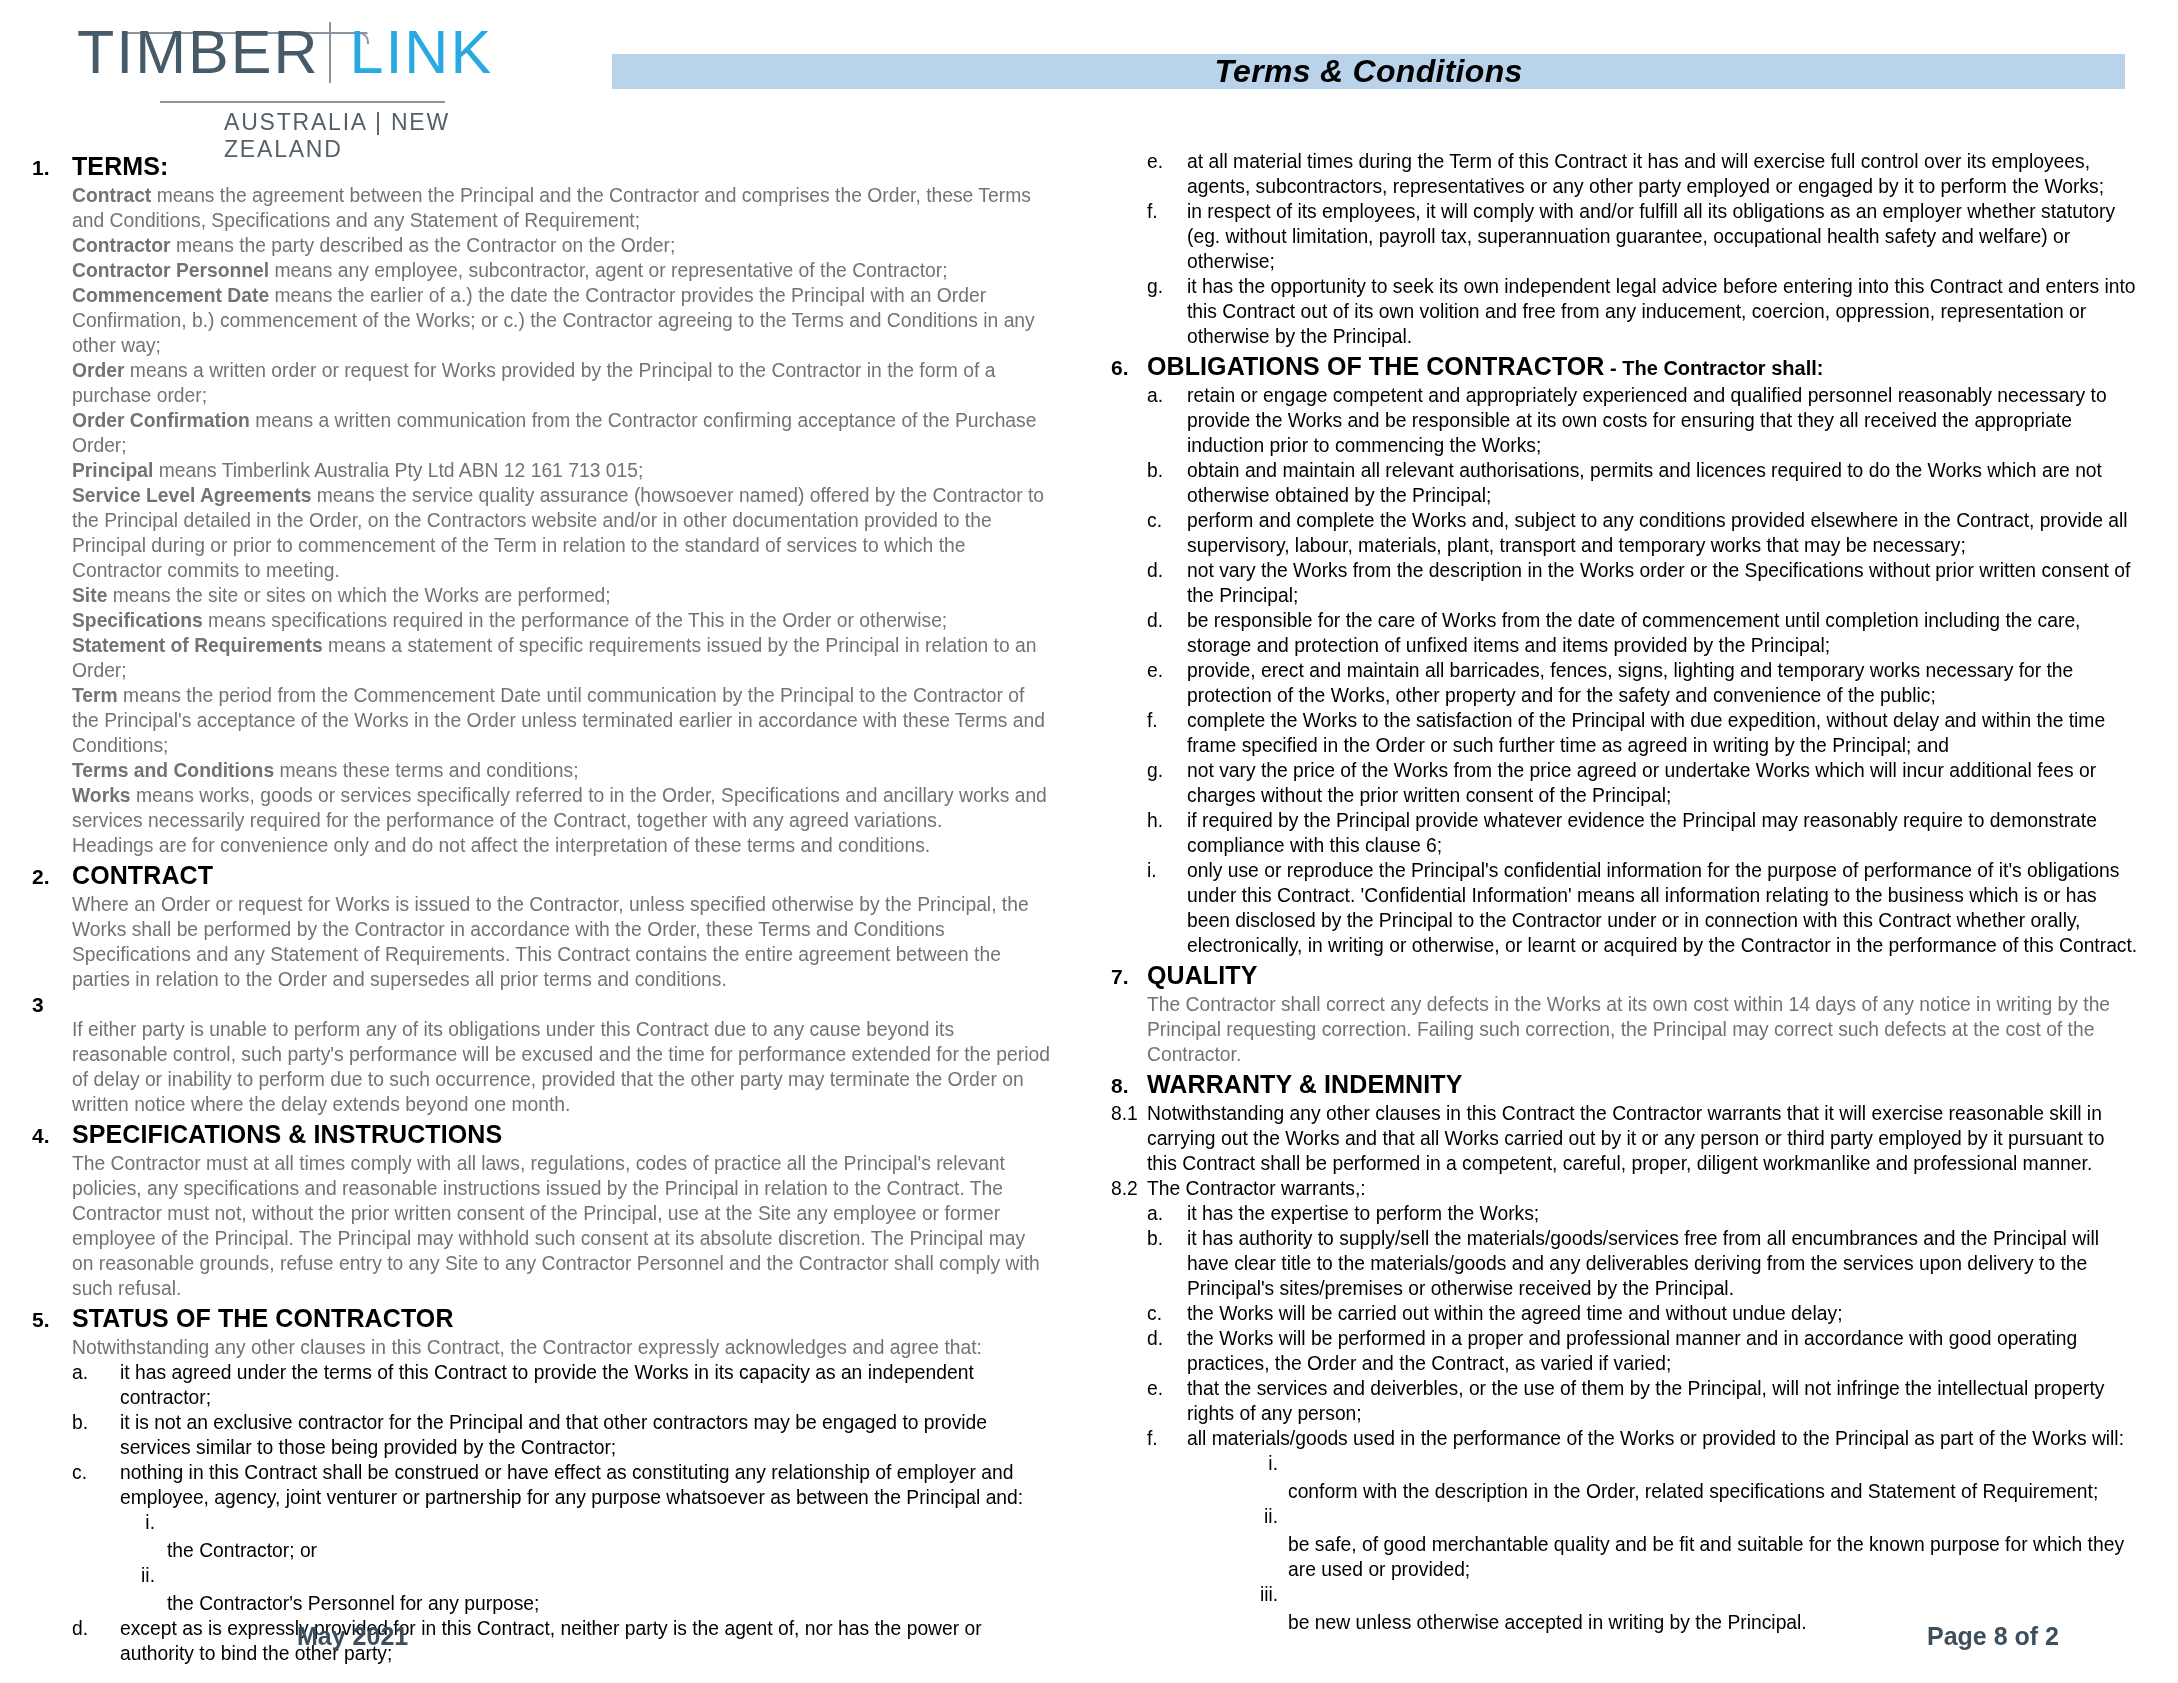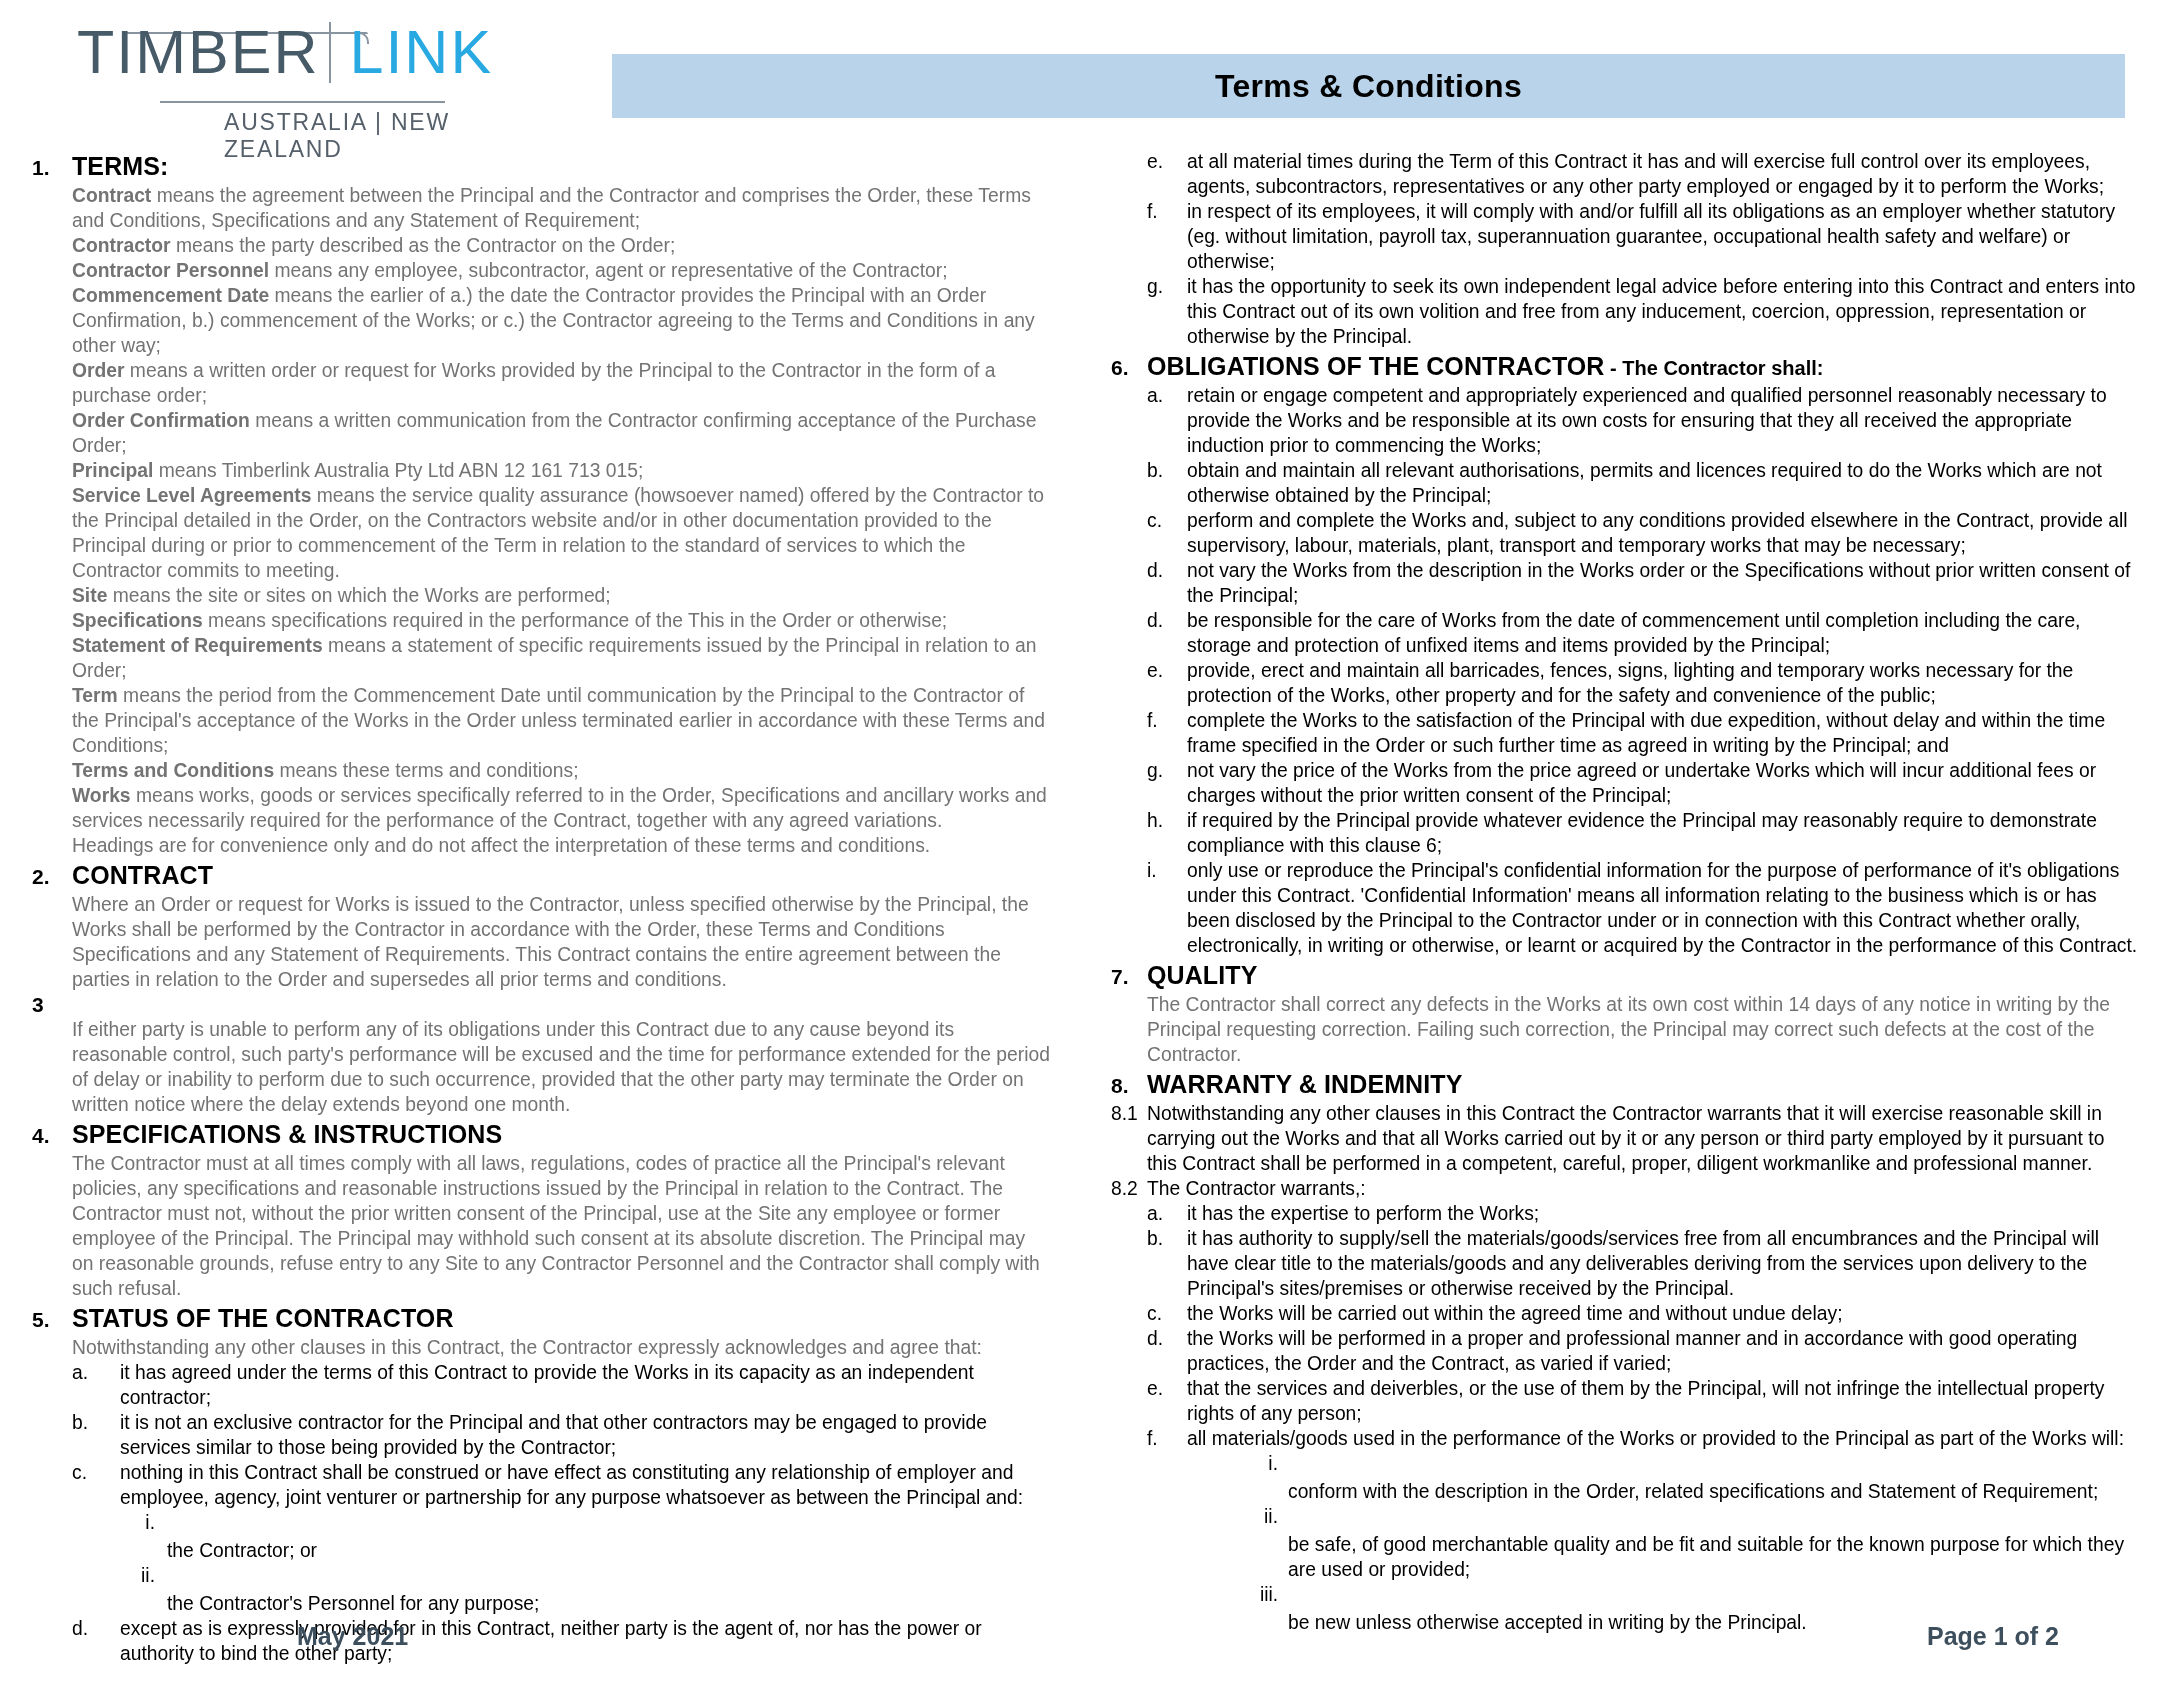--- a/index.html
+++ b/index.html
@@ -87,25 +87,26 @@
     position: absolute;
     left: 147px; top: 91px;
     font-size: 23px;
     letter-spacing: 1.8px;
     color: #56606a;
   }
 
   .title-banner {
     position: absolute;
     left: 612px; top: 54px;
-    width: 1513px; height: 64px;
+    width: 1513px; height: 35px;
     background: #b8d3ea;
     display: flex;
     align-items: center;
     justify-content: center;
+    font-style: italic;
   }
   .title-banner-text {
     font-size: 32px;
     font-weight: bold;
     color: #000;
     letter-spacing: 0.3px;
   }
 
   
   .columns {
@@ -447,15 +448,15 @@
           <span class="mk">iii.</span>
           <span class="tx">be new unless otherwise accepted in writing by the Principal.</span>
         </li>
     </ul>
 
   </div>
 </div>
 
 <div class="footer">
   <span>May 2021</span>
-  <span>Page 1 of 2</span>
+  <span>Page 8 of 2</span>
 </div>
 
 
 </body></html>

